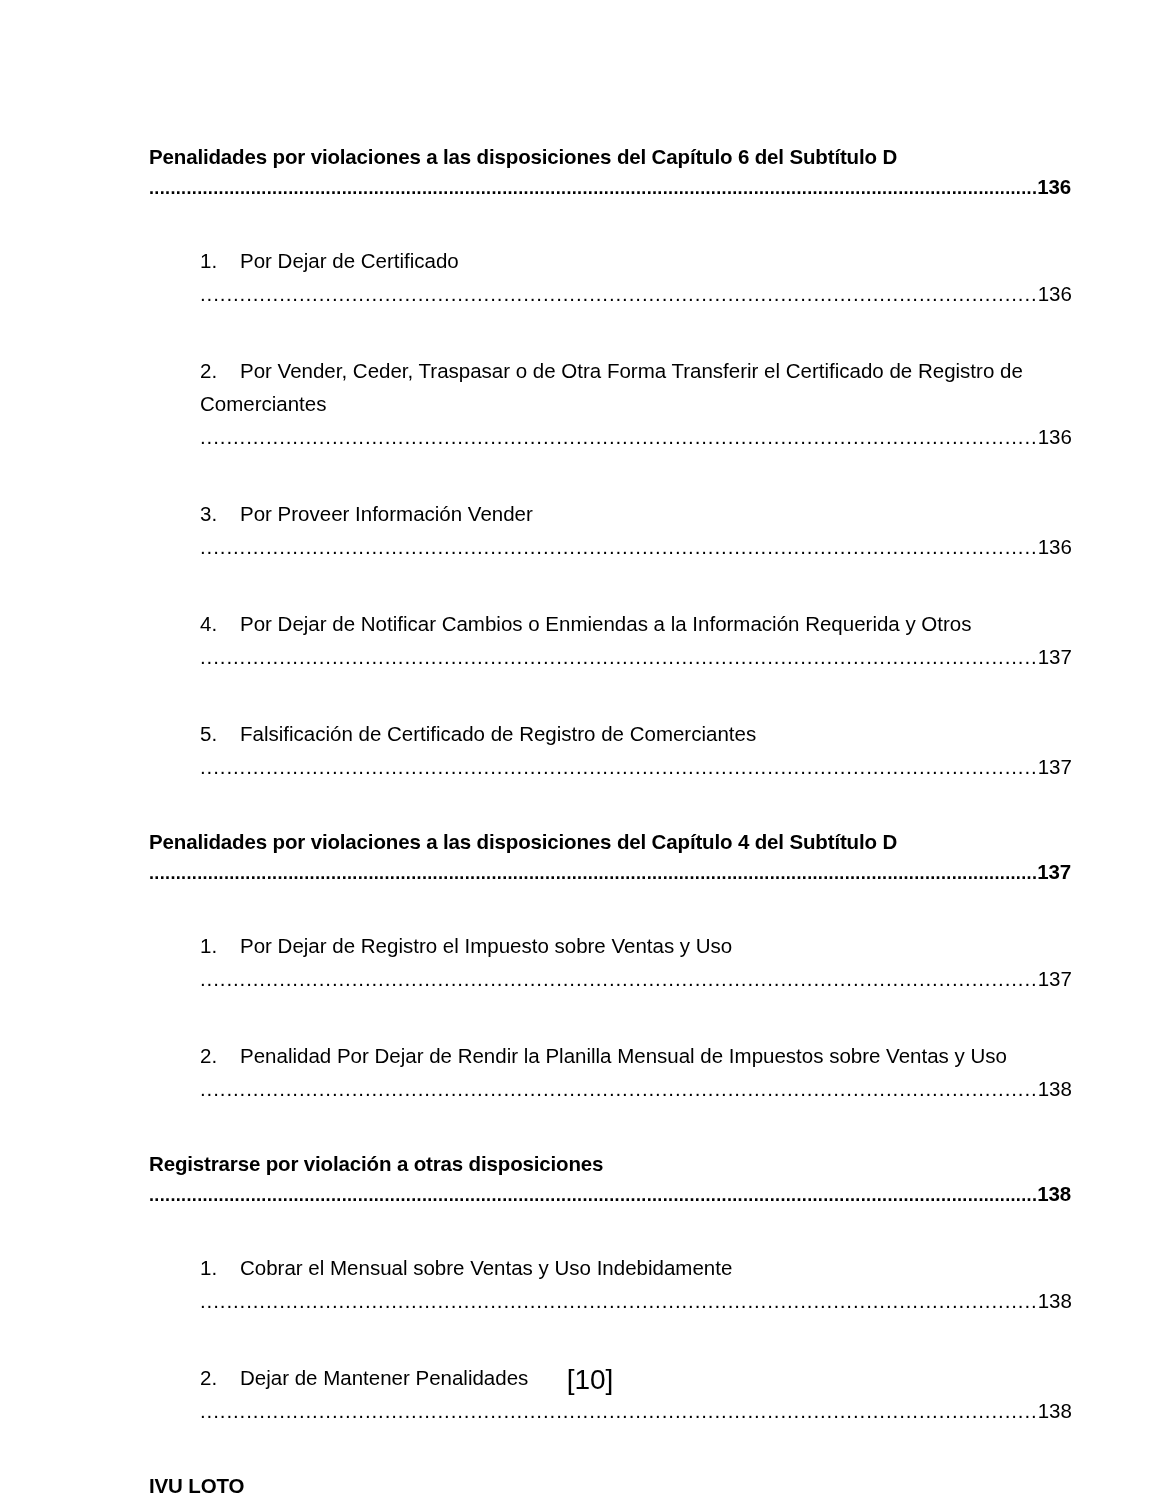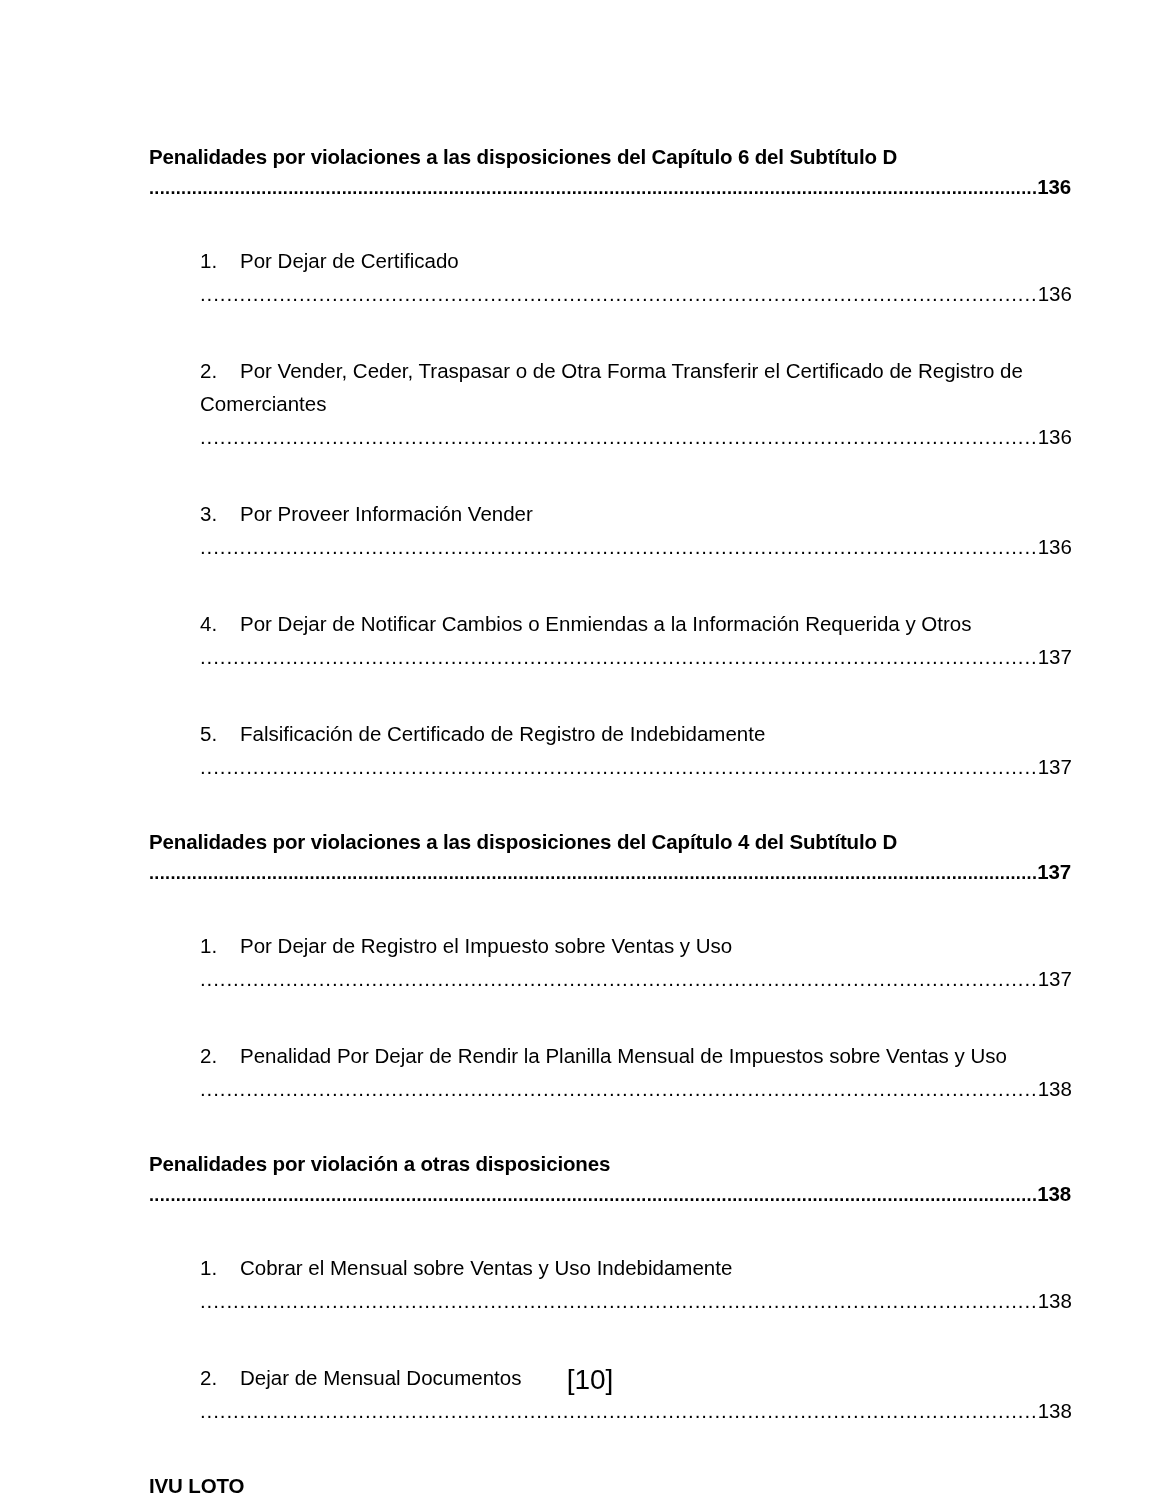--- a/index.html
+++ b/index.html
@@ -117,27 +117,27 @@
 <body>
 
 <div id="page">
 
   <div id="toc">
       <div class="entry lvl0"><span class="body"><span class="label">Penalidades por violaciones a las disposiciones del Capítulo 6 del Subtítulo D</span> <span class="leader">......................................................................................................................................................................</span><span class="pno">136</span></span></div>
       <div class="entry lvl1"><span class="num">1.</span><span class="body"><span class="label">Por Dejar de Certificado</span> <span class="leader">...............................................................................................................................</span><span class="pno">136</span></span></div>
       <div class="entry lvl1"><span class="num">2.</span><span class="body"><span class="label">Por Vender, Ceder, Traspasar o de Otra Forma Transferir el Certificado de Registro de Comerciantes</span> <span class="leader">...............................................................................................................................</span><span class="pno">136</span></span></div>
       <div class="entry lvl1"><span class="num">3.</span><span class="body"><span class="label">Por Proveer Información Vender</span> <span class="leader">...............................................................................................................................</span><span class="pno">136</span></span></div>
       <div class="entry lvl1"><span class="num">4.</span><span class="body"><span class="label">Por Dejar de Notificar Cambios o Enmiendas a la Información Requerida y Otros</span> <span class="leader">...............................................................................................................................</span><span class="pno">137</span></span></div>
-      <div class="entry lvl1"><span class="num">5.</span><span class="body"><span class="label">Falsificación de Certificado de Registro de Indebidamente</span> <span class="leader">...............................................................................................................................</span><span class="pno">137</span></span></div>
+      <div class="entry lvl1"><span class="num">5.</span><span class="body"><span class="label">Falsificación de Certificado de Registro de Comerciantes</span> <span class="leader">...............................................................................................................................</span><span class="pno">137</span></span></div>
       <div class="entry lvl0"><span class="body"><span class="label">Penalidades por violaciones a las disposiciones del Capítulo 4 del Subtítulo D</span> <span class="leader">......................................................................................................................................................................</span><span class="pno">137</span></span></div>
       <div class="entry lvl1"><span class="num">1.</span><span class="body"><span class="label">Por Dejar de Registro el Impuesto sobre Ventas y Uso</span> <span class="leader">...............................................................................................................................</span><span class="pno">137</span></span></div>
       <div class="entry lvl1"><span class="num">2.</span><span class="body"><span class="label">Penalidad Por Dejar de Rendir la Planilla Mensual de Impuestos sobre Ventas y Uso</span> <span class="leader">...............................................................................................................................</span><span class="pno">138</span></span></div>
-      <div class="entry lvl0"><span class="body"><span class="label">Penalidades por violación a otras disposiciones</span> <span class="leader">......................................................................................................................................................................</span><span class="pno">138</span></span></div>
+      <div class="entry lvl0"><span class="body"><span class="label">Registrarse por violación a otras disposiciones</span> <span class="leader">......................................................................................................................................................................</span><span class="pno">138</span></span></div>
       <div class="entry lvl1"><span class="num">1.</span><span class="body"><span class="label">Cobrar el Mensual sobre Ventas y Uso Indebidamente</span> <span class="leader">...............................................................................................................................</span><span class="pno">138</span></span></div>
-      <div class="entry lvl1"><span class="num">2.</span><span class="body"><span class="label">Dejar de Mensual Documentos</span> <span class="leader">...............................................................................................................................</span><span class="pno">138</span></span></div>
+      <div class="entry lvl1"><span class="num">2.</span><span class="body"><span class="label">Dejar de Mantener Penalidades</span> <span class="leader">...............................................................................................................................</span><span class="pno">138</span></span></div>
       <div class="entry lvl0"><span class="body"><span class="label">IVU LOTO</span> </span></div>
     </div>
 
   <div id="footer">
     <span>[10]</span>
   </div>
 
 </div>
 
 </body></html>

